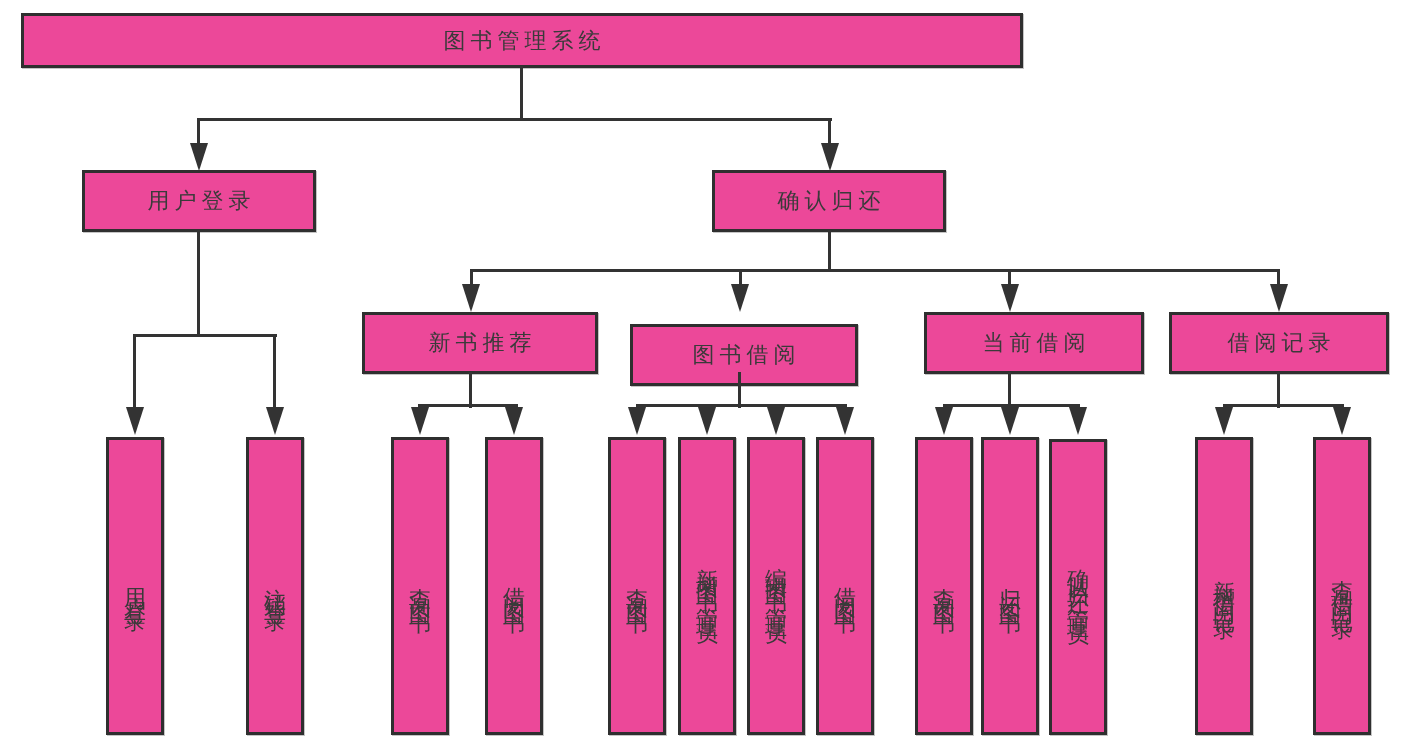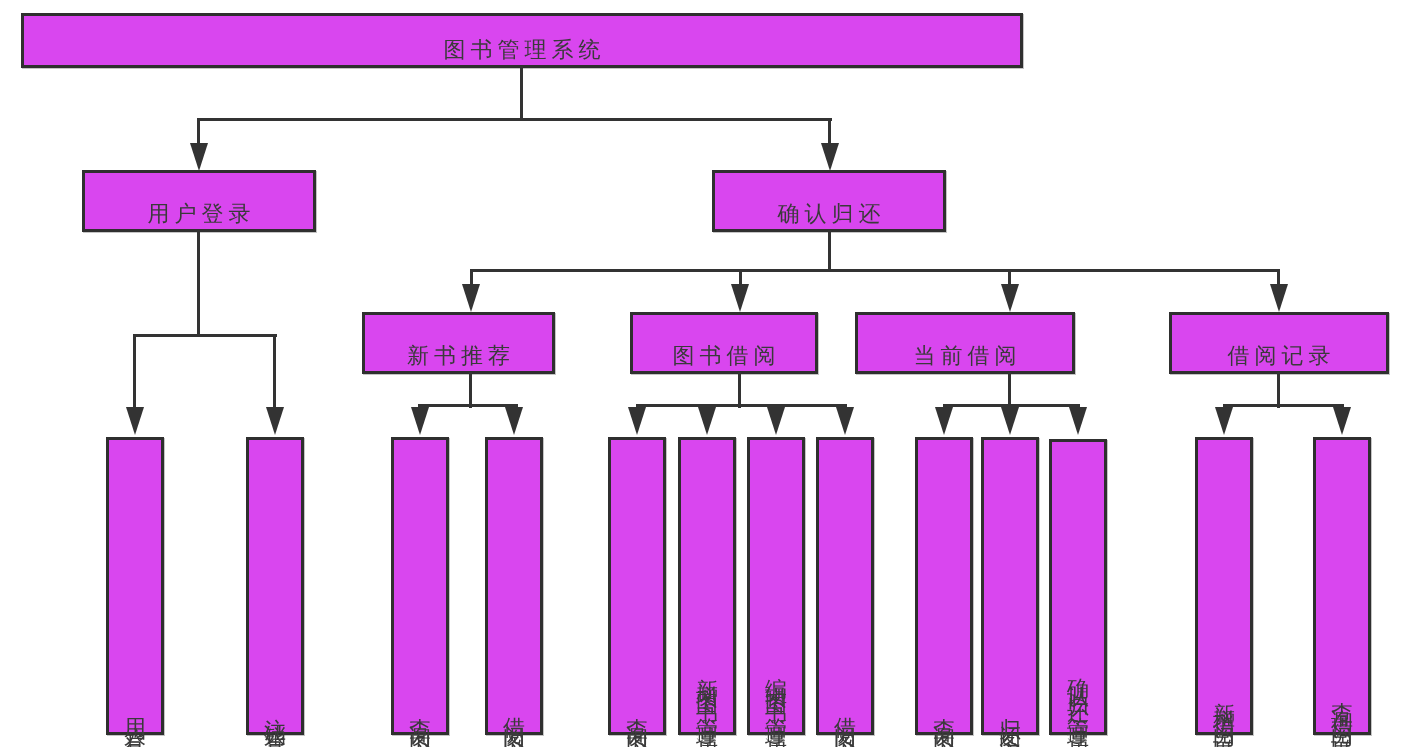--- a/index.html
+++ b/index.html
@@ -7,23 +7,23 @@
   .canvas {
     position:relative;
     width:1405px; height:747px;
     background:#ffffff;
     font-family:"Liberation Sans", sans-serif;
     color:#3a3a3a;
     overflow:hidden;
   }
   .node {
     position:absolute;
-    background:#d946ef;
+    background:#ec4899;
     border:3px solid #2f2f2f;
-    display:flex; align-items:flex-end; justify-content:center;
+    display:flex; align-items:center; justify-content:center;
     box-shadow:1px 1px 0 rgba(90,90,90,0.35);
   }
   .node .lbl {
     font-size:22px;
     letter-spacing:5px;
     text-indent:5px;
     color:#3a3a3a;
     white-space:nowrap;
   }
   .leaf .lbl {
@@ -81,27 +81,27 @@
   <div class="hline" style="left:470px;top:269px;width:810px"></div>
   <div class="vline" style="left:470px;top:269px;height:19px"></div>
   <div class="arrow" style="left:462px;top:284px"></div>
   <div class="vline" style="left:739px;top:269px;height:19px"></div>
   <div class="arrow" style="left:731px;top:284px"></div>
   <div class="vline" style="left:1008px;top:269px;height:19px"></div>
   <div class="arrow" style="left:1001px;top:284px"></div>
   <div class="vline" style="left:1277px;top:269px;height:19px"></div>
   <div class="arrow" style="left:1270px;top:284px"></div>
 
-  <div class="node" style="left:362px;top:312px;width:193px;height:62px">
+  <div class="node" style="left:362px;top:312px;width:236px;height:62px">
     <span class="lbl">新书推荐</span>
   </div>
-  <div class="node" style="left:630px;top:312px;width:188px;height:62px">
+  <div class="node" style="left:630px;top:324px;width:228px;height:62px">
     <span class="lbl">图书借阅</span>
   </div>
-  <div class="node" style="left:855px;top:312px;width:220px;height:62px">
+  <div class="node" style="left:924px;top:312px;width:220px;height:62px">
     <span class="lbl">当前借阅</span>
   </div>
   <div class="node" style="left:1169px;top:312px;width:220px;height:62px">
     <span class="lbl">借阅记录</span>
   </div>
 
   <div class="vline" style="left:197px;top:230px;height:107px"></div>
   <div class="hline" style="left:133px;top:334px;width:144px"></div>
   <div class="vline" style="left:133px;top:334px;height:75px"></div>
   <div class="arrow" style="left:126px;top:407px"></div>

